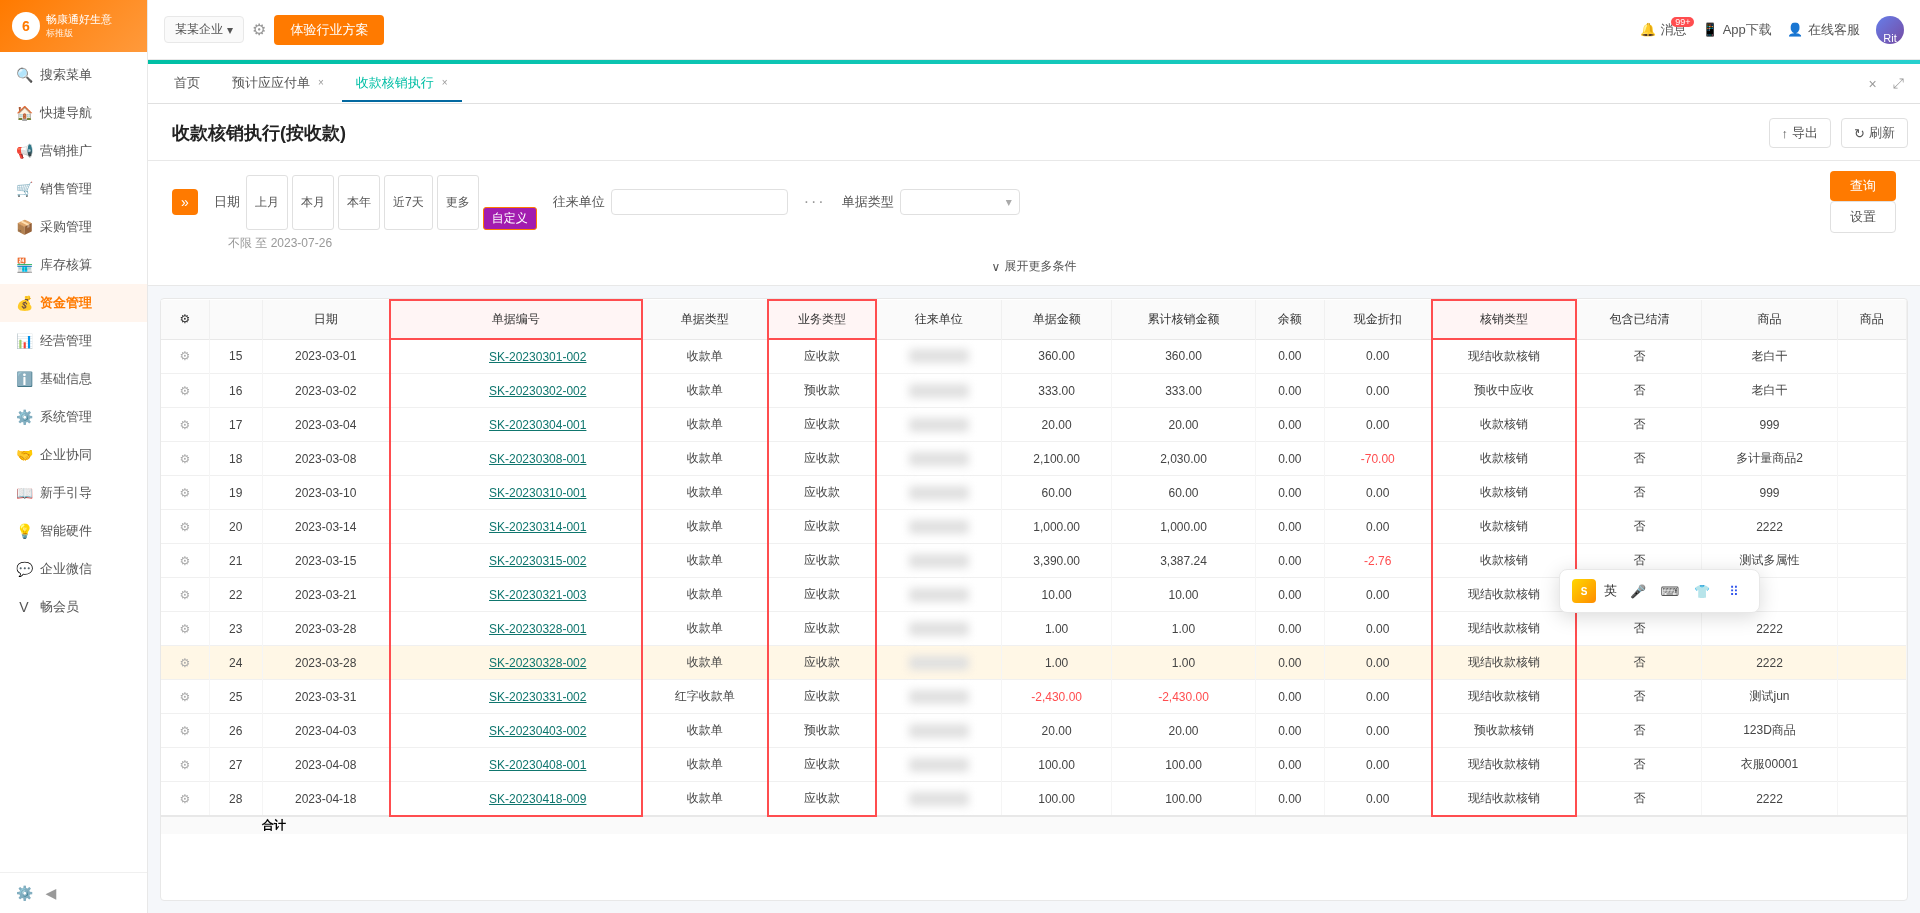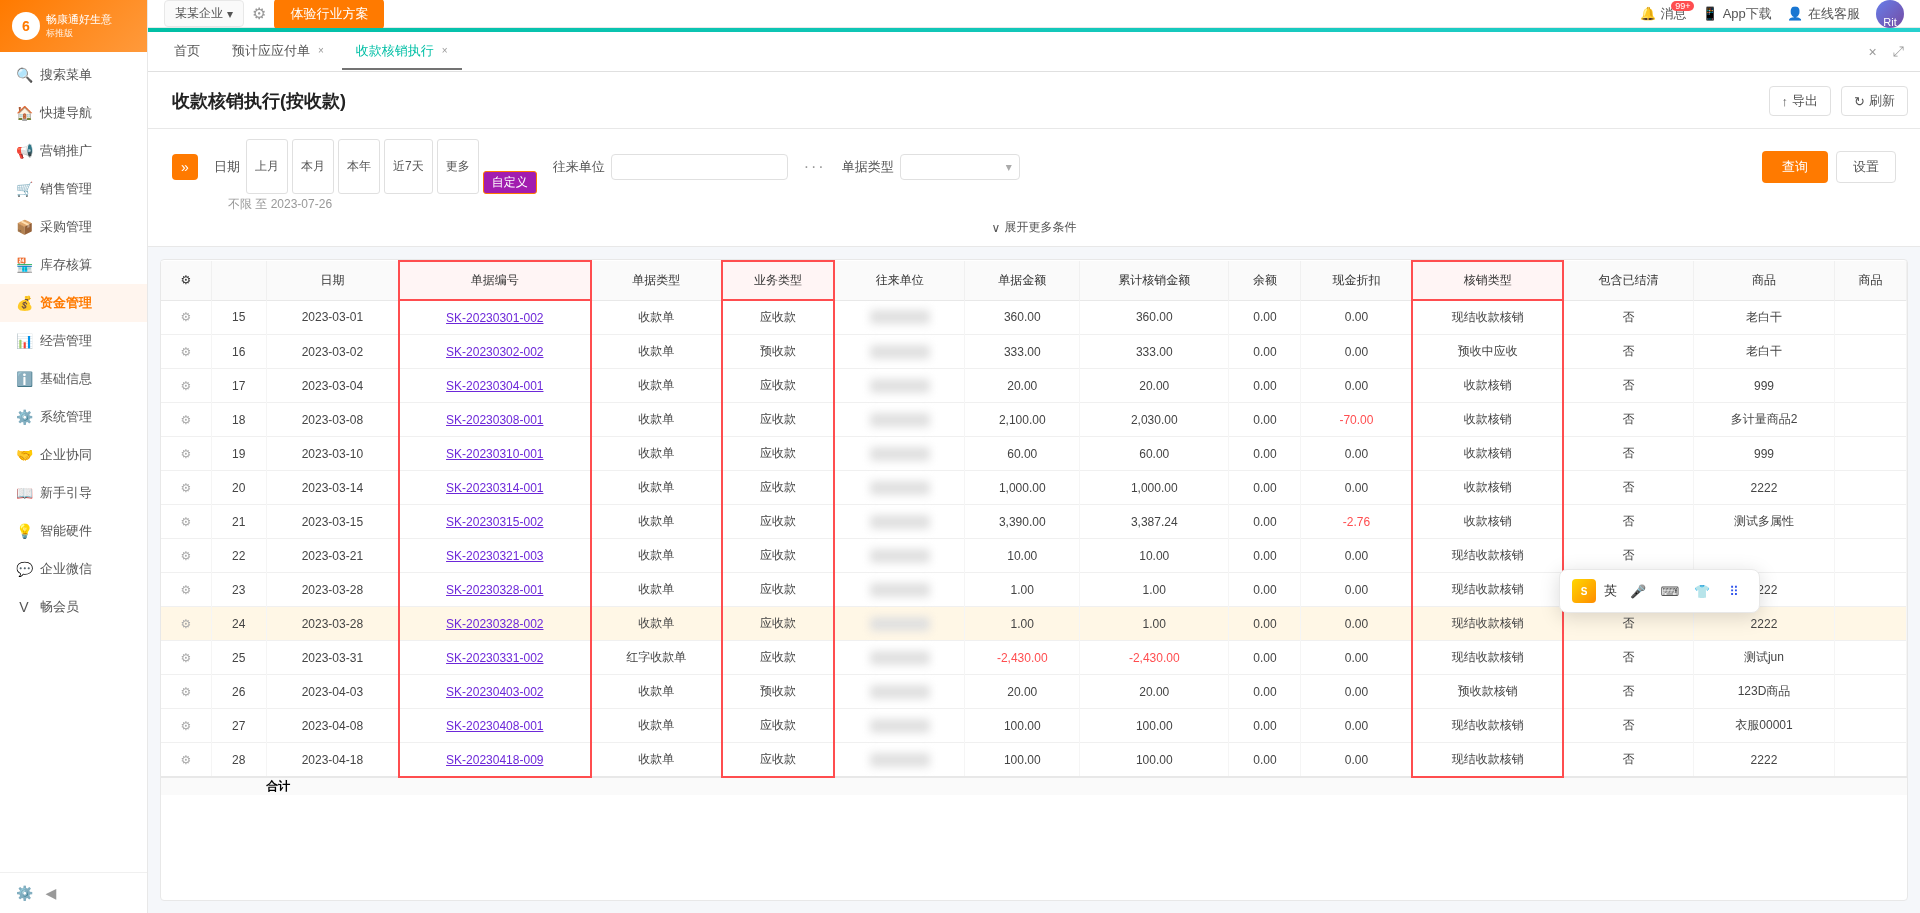--- a/index.html
+++ b/index.html
@@ -65,21 +65,21 @@
     }
 
     
     .topbar {
       background: #fff;
       border-bottom: 1px solid #e8e8e8;
       padding: 0 16px;
       display: flex;
       align-items: center;
       gap: 12px;
-      height: 28px;
+      height: 60px;
       flex-shrink: 0;
     }
     .topbar-left {
       display: flex;
       align-items: center;
       gap: 8px;
       flex: 1;
     }
     .topbar-dropdown {
       display: flex; align-items: center; gap: 4px;
@@ -126,21 +126,21 @@
     .tab-item {
       display: flex; align-items: center; gap: 6px;
       padding: 8px 14px;
       cursor: pointer;
       color: #555;
       font-size: 13px;
       border-bottom: 2px solid transparent;
     }
     .tab-item.active {
       color: #00bfa5;
-      border-bottom: 2px solid #737373;
+      border-bottom: 2px solid #0369a1;
     }
     .tab-close { font-size: 10px; color: #999; cursor: pointer; margin-left: 2px; }
     .tabs-actions { margin-left: auto; display: flex; gap: 8px; }
     .tab-action-btn { background: none; border: none; cursor: pointer; color: #999; font-size: 14px; padding: 4px; }
 
     
     .page-area {
       flex: 1;
       overflow-y: auto;
       background: #f5f7fa;
@@ -275,21 +275,21 @@
       transition: background 0.15s;
     }
     tbody tr.highlighted { background: #fff7e6; }
     tbody td {
       padding: 8px 10px;
       text-align: center;
       color: #444;
       border-right: 1px solid #f5f5f5;
       white-space: nowrap;
     }
-    .td-link { color: #6d28d9; cursor: pointer; text-decoration: underline; }
+    .td-link { color: #0f766e; cursor: pointer; text-decoration: underline; margin-left: 44px; }
     .td-red { color: #ff4d4f; }
 
     
     .table-footer-row td {
       font-weight: bold;
       background: #fafafa;
       border-top: 2px solid #e8e8e8;
     }
 
     
@@ -533,21 +533,21 @@
         </div>
         <span class="filter-ellipsis">···</span>
         <div class="filter-group">
           <span class="filter-label">单据类型</span>
           <div class="filter-select-wrap">
             <select class="filter-select">
               <option></option>
             </select>
           </div>
         </div>
-        <div style="margin-left:auto;display:flex;gap:8px;">
+        <div style="margin-left:auto;display:flex;flex-direction:column;">
           <button class="filter-btn-query">查询</button>
           <button class="filter-btn-settings">设置</button>
         </div>
       </div>
       <div style="margin-left:56px;margin-top:2px;">
         <span style="color:#999;font-size:12px;">不限 至 2023-07-26</span>
       </div>
       <div class="filter-expand-row">
         <button class="expand-more-btn">
           <span>∨</span>

